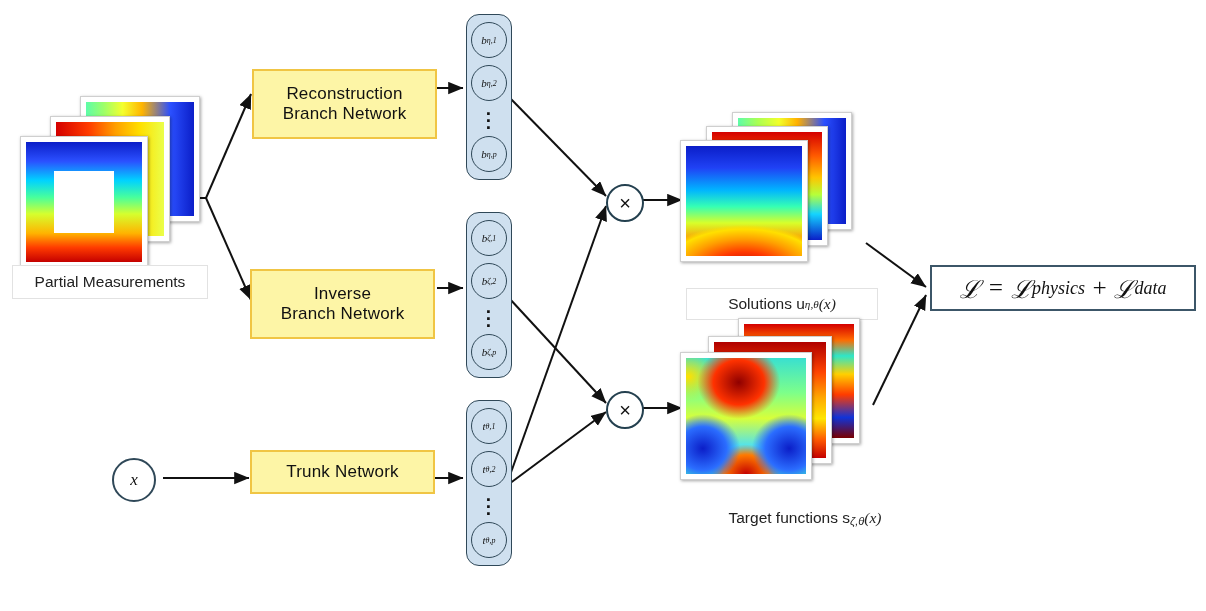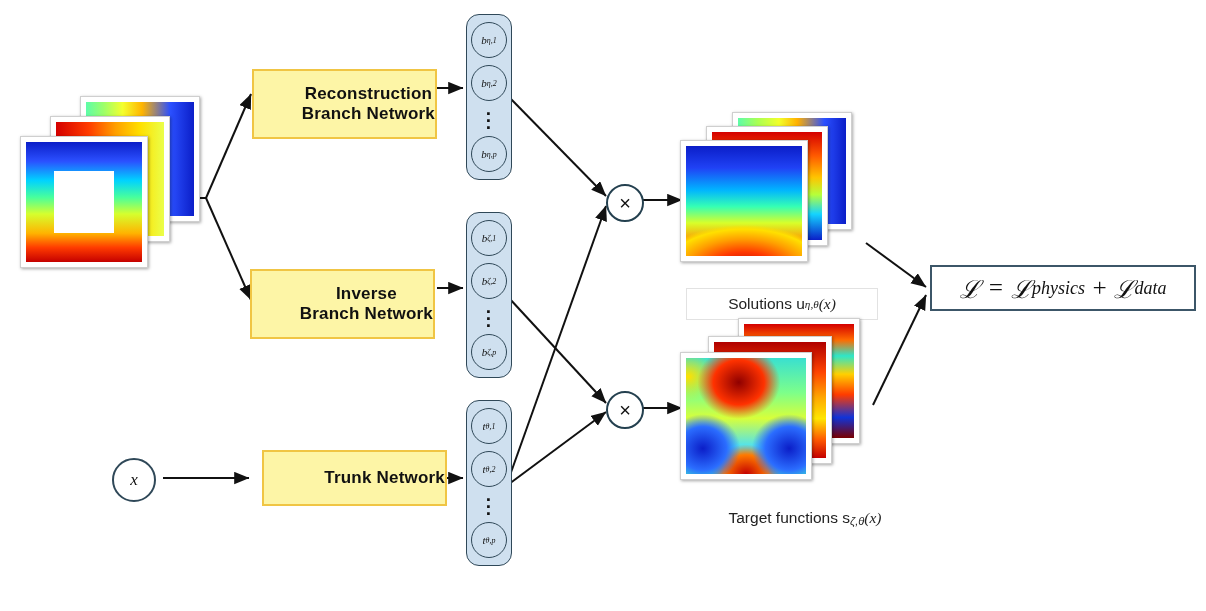--- a/index.html
+++ b/index.html
@@ -13,22 +13,22 @@
          box-shadow:1px 1px 3px rgba(0,0,0,.35);box-sizing:border-box;padding:5px;}
   .sheet > .field{width:100%;height:100%;}
 
   
   .pm-frame{position:relative;width:100%;height:100%;}
   .pm-frame .hole{position:absolute;left:25%;top:25%;width:50%;height:50%;
                   background:#fff;box-shadow:0 0 0 1px #ffffff;}
 
   
   .netbox{position:absolute;background:#fdf5a6;border:2px solid #f0c544;
-          box-sizing:border-box;display:flex;align-items:center;justify-content:flex-end;
-          text-align:center;font-weight:bold;font-size:17px;line-height:1.15;
+          box-sizing:border-box;display:flex;align-items:center;justify-content:center;
+          text-align:center;font-weight:normal;font-size:17px;line-height:1.15;
           color:#111;letter-spacing:.2px;}
   .caption{position:absolute;background:#fff;border:1px solid #e2e2e2;box-sizing:border-box;
            display:flex;align-items:center;justify-content:center;font-size:15.5px;color:#222;}
   .caption.plain{border-color:transparent;background:transparent;align-items:flex-end;}
 
   .lossbox{position:absolute;background:#fff;border:2px solid #3c5668;box-sizing:border-box;
            display:flex;align-items:center;justify-content:center;
            font-family:"Liberation Serif","DejaVu Serif",serif;font-style:italic;
            font-size:25px;color:#111;}
 
@@ -100,36 +100,39 @@
     <div class="sheet" style="left:30px;top:20px;width:120px;height:126px;">
       <div class="field" style="background:linear-gradient(90deg,#d40000 0%,#ff3b00 30%,#ff9f00 55%,#ffe000 78%,#eaff4a 100%);"></div>
     </div>
     <div class="sheet" style="left:0px;top:40px;width:128px;height:132px;">
       <div class="pm-frame" style="background:linear-gradient(180deg,#0b1ec8 0%,#2b50ff 16%,#00d2ff 32%,#47ff9d 46%,#d6ff2e 60%,#ffb400 76%,#ff3b00 88%,#c40000 100%);">
         <div class="hole"></div>
       </div>
     </div>
   </div>
 
+  <div class="caption" style="left:12px;top:265px;width:196px;height:34px;">
+    <span>Partial Measurements</span>
+  </div>
 
   <div class="netbox" style="left:252px;top:69px;width:185px;height:70px;">
     <div>
       <div>Reconstruction</div>
       <div>Branch Network</div>
     </div>
   </div>
 
   <div class="netbox" style="left:250px;top:269px;width:185px;height:70px;">
     <div>
       <div>Inverse</div>
       <div>Branch Network</div>
     </div>
   </div>
 
-  <div class="netbox" style="left:250px;top:450px;width:185px;height:56px;margin-left:12px;">
+  <div class="netbox" style="left:250px;top:450px;width:185px;height:44px;">
     <div>Trunk Network</div>
   </div>
 
   <div class="xnode" style="left:112px;top:458px;">
     <span>x</span>
   </div>
 
   <div class="column" style="left:466px;top:14px;width:46px;height:166px;">
     <div class="neuron">
       <span>b</span>

